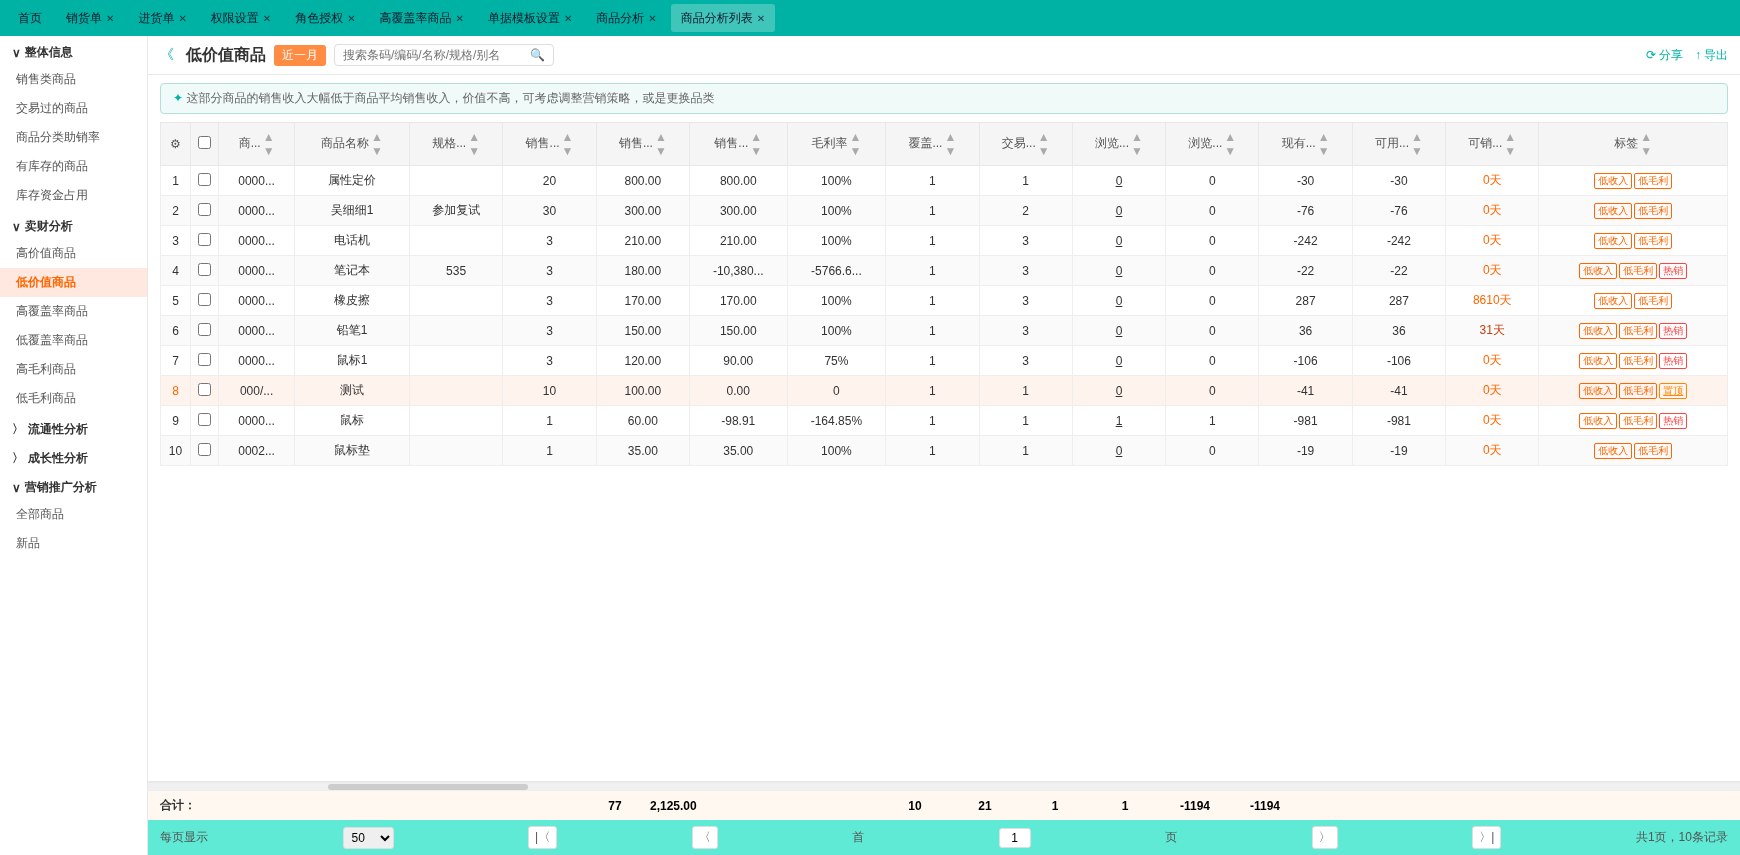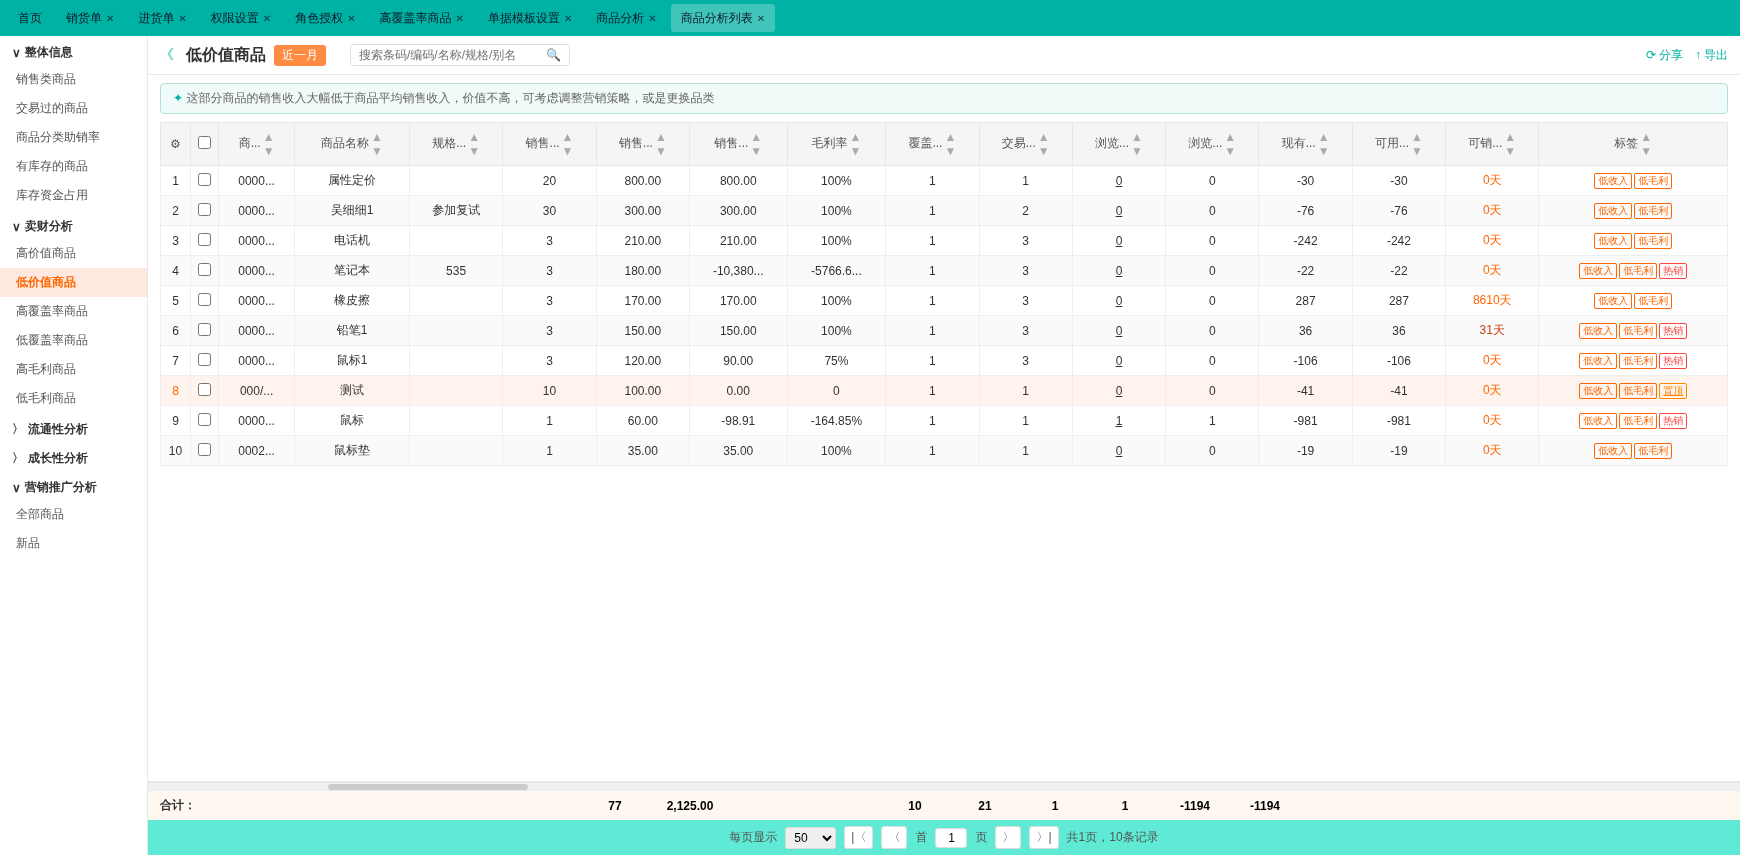--- a/index.html
+++ b/index.html
@@ -94,21 +94,20 @@
     }
     .search-box {
       border: 1px solid #ddd;
       border-radius: 4px;
       padding: 3px 8px;
       width: 220px;
       color: #999;
       display: flex;
       align-items: center;
       gap: 4px;
-      margin-left: 16px;
     }
     .search-box input {
       border: none;
       outline: none;
       width: 100%;
       color: #999;
       font-size: 12px;
     }
     .header-right {
       margin-left: auto;
@@ -203,21 +202,21 @@
       align-items: center;
       padding: 6px 12px;
       font-weight: bold;
       font-size: 12px;
       border-top: 1px solid #eee;
     }
     .total-label { width: 200px; color: #333; }
     .pagination-bar {
       display: flex;
       align-items: center;
-      justify-content: center;
+      justify-content: space-between;
       padding: 6px 12px;
       gap: 8px;
       color: #555;
     }
     .page-size-select {
       border: 1px solid #ddd;
       border-radius: 3px;
       padding: 2px 4px;
     }
     .page-btn {
@@ -638,21 +637,21 @@
     <div class="footer-bar">
       <div class="scrollbar-area">
         <div class="scrollbar-thumb"></div>
       </div>
       <div class="total-row">
         <span class="total-label">合计：</span>
         <span style="min-width:80px; text-align:center;"></span>
         <span style="min-width:80px; text-align:center;"></span>
         <span style="min-width:60px; text-align:center;"></span>
         <span style="min-width:70px; text-align:center;">77</span>
-        <span style="min-width:80px; text-align:center;">2,125.00</span>
+        <span style="min-width:80px; ">2,125.00</span>
         <span style="min-width:80px; text-align:center;"></span>
         <span style="min-width:70px; text-align:center;"></span>
         <span style="min-width:70px; text-align:center;">10</span>
         <span style="min-width:70px; text-align:center;">21</span>
         <span style="min-width:70px; text-align:center;">1</span>
         <span style="min-width:70px; text-align:center;">1</span>
         <span style="min-width:70px; text-align:center;">-1194</span>
         <span style="min-width:70px; text-align:center;">-1194</span>
       </div>
       <div class="pagination-bar">

